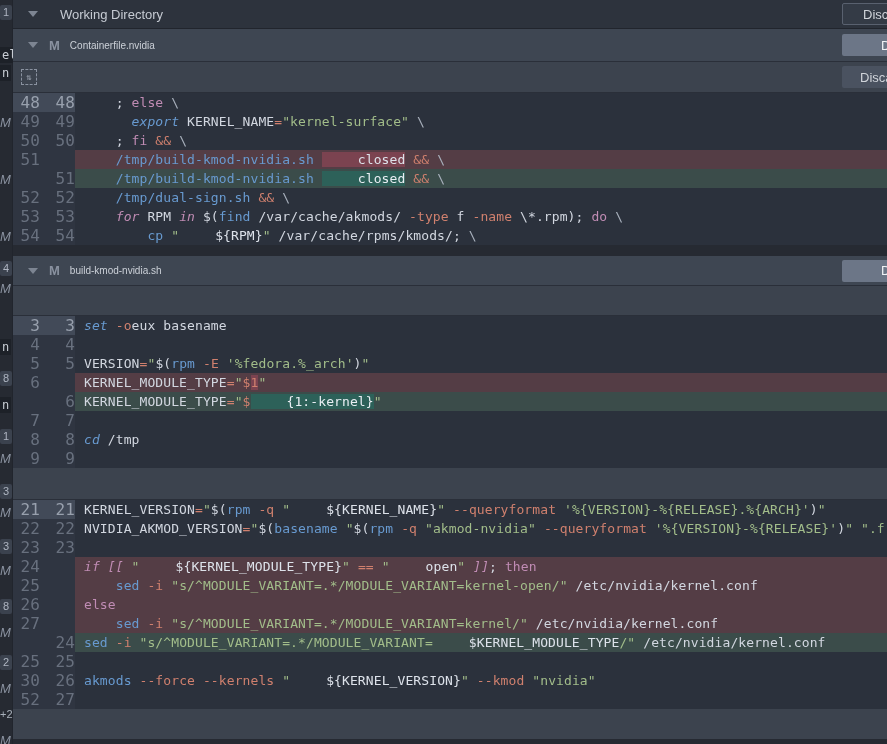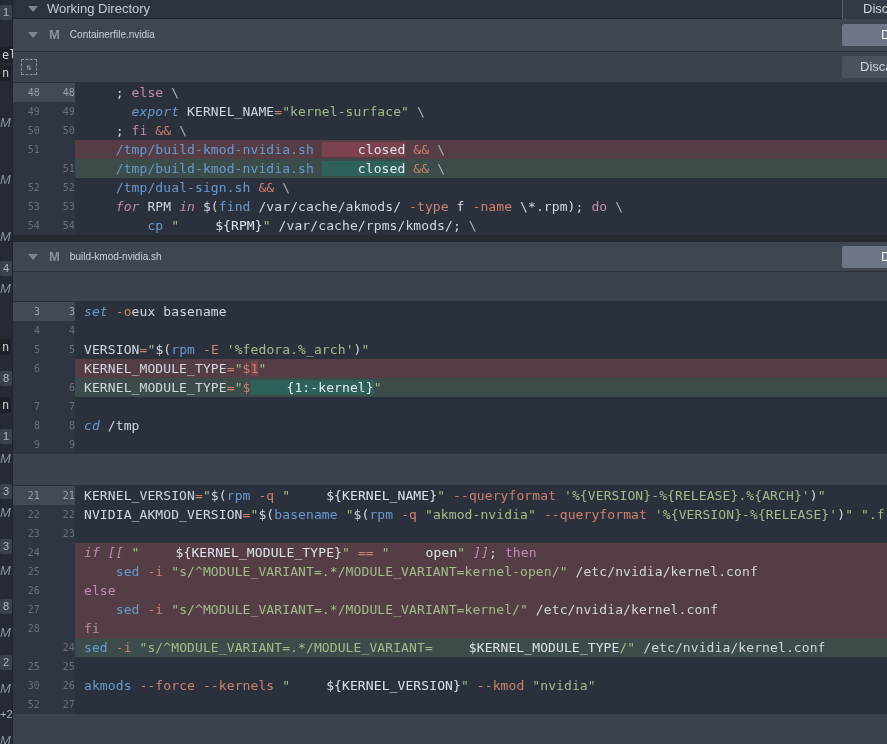--- a/index.html
+++ b/index.html
@@ -35,38 +35,38 @@
   .frag-dark{background:#1d2128;color:#c8cdd4;font-family:"DejaVu Sans Mono",monospace;font-size:12px;line-height:16px;padding:0 2px;}
   .frag-m{color:#8a92a0;font-style:italic;font-size:13px;line-height:15px;}
   .frag-plain{color:#a8b0ba;font-size:11px;line-height:15px;}
 
   .main{flex:1;display:flex;flex-direction:column;min-width:0;}
 
   .wd-header{height:29px;background:var(--wd-bg);display:flex;align-items:center;position:relative;border-bottom:1px solid #21252d;}
   .file-header{height:33px;background:var(--fileheader-bg);display:flex;align-items:center;position:relative;border-bottom:1px solid #2a2f39;}
   .file-header.second{height:30px;}
   .tri{width:0;height:0;border-left:5px solid transparent;border-right:5px solid transparent;border-top:6px solid #7d8592;margin-left:15px;flex:none;}
-  .wd-title{color:#c6cbd3;font-size:13px;margin-left:9px;}
+  .wd-title{color:#c6cbd3;font-size:13px;margin-left:22px;}
   .m-badge{color:#8a92a0;font-size:13px;font-weight:bold;margin-left:11px;}
   .file-name{color:#ccd1d8;font-size:10px;margin-left:10px;}
 
   .btn{position:absolute;top:50%;transform:translateY(-50%);left:829px;width:130px;height:22px;font-size:13px;white-space:nowrap;text-align:left;border:none;cursor:pointer;font-family:"Liberation Sans",sans-serif;}
   .btn-bordered{background:#343b46;border:1px solid #59616f;color:#d0d4da;padding-left:20px;border-radius:2px;}
   .btn-file{background:#6c7687;color:#f0f2f5;padding-left:39px;border-radius:2px;}
   .btn-hunk{background:#4a5260;color:#d0d4da;padding-left:18px;border-radius:2px;}
 
   .hunk-bar{height:31px;background:var(--hunkbar-bg);position:relative;display:flex;align-items:center;border-bottom:1px solid #2a2f39;}
   .hunk-bar.h30{height:30px;}
   .hunk-bar.h32{height:32px;}
   .hunk-bar.partial{height:30px;border-bottom:none;}
   .expand-box{width:16px;height:16px;margin-left:8px;border:1px dashed #8a92a0;color:#9aa2ae;font-size:9px;line-height:14px;text-align:center;font-family:"DejaVu Sans Mono",monospace;}
 
   .code-block{background:var(--code-bg);}
   .row{display:flex;height:19px;line-height:19px;font-family:"DejaVu Sans Mono",monospace;font-size:13px;letter-spacing:0.1px;}
-  .ln{flex:none;color:var(--ln-color);font-size:10px;background:var(--gutter-bg);white-space:pre;text-align:right;}
+  .ln{flex:none;color:var(--ln-color);font-size:16px;background:var(--gutter-bg);white-space:pre;text-align:right;}
   .ln-old{width:27px;}
   .ln-new{width:35px;}
   .hs .ln{background:var(--hunkstart-bg);color:#98a0ad;}
   .code{flex:1;min-width:0;padding-left:9px;white-space:pre;overflow:hidden;color:var(--c-default);}
   .row-removed .code{background:var(--removed-line-bg);}
   .row-added .code{background:var(--added-line-bg);}
   .seg{white-space:pre;}
   .c-d{color:var(--c-default);}
   .c-k{color:var(--c-keyword);}
   .c-ki{color:var(--c-keyword);font-style:italic;}
@@ -258,25 +258,20 @@
             <div class="row row-removed">
               <div class="ln ln-old">26</div>
               <div class="ln ln-new"></div>
               <div class="code"><span class="seg c-k">else</span></div>
             </div>
             <div class="row row-removed">
               <div class="ln ln-old">27</div>
               <div class="ln ln-new"></div>
               <div class="code"><span class="seg c-d">    </span><span class="seg c-b">sed</span><span class="seg c-d"> </span><span class="seg c-f">-i</span><span class="seg c-d"> </span><span class="seg c-s">"s/^MODULE_VARIANT=.*/MODULE_VARIANT=kernel/"</span><span class="seg c-d"> /etc/nvidia/kernel.conf</span></div>
             </div>
-            <div class="row row-removed">
-              <div class="ln ln-old">28</div>
-              <div class="ln ln-new"></div>
-              <div class="code"><span class="seg c-k">fi</span></div>
-            </div>
             <div class="row row-added">
               <div class="ln ln-old"></div>
               <div class="ln ln-new">24</div>
               <div class="code"><span class="seg c-b">sed</span><span class="seg c-d"> </span><span class="seg c-f">-i</span><span class="seg c-d"> </span><span class="seg c-s">"s/^MODULE_VARIANT=.*/MODULE_VARIANT=</span><span class="seg c-v">$KERNEL_MODULE_TYPE</span><span class="seg c-s">/"</span><span class="seg c-d"> /etc/nvidia/kernel.conf</span></div>
             </div>
             <div class="row row-context">
               <div class="ln ln-old">25</div>
               <div class="ln ln-new">25</div>
               <div class="code"></div>
             </div>

